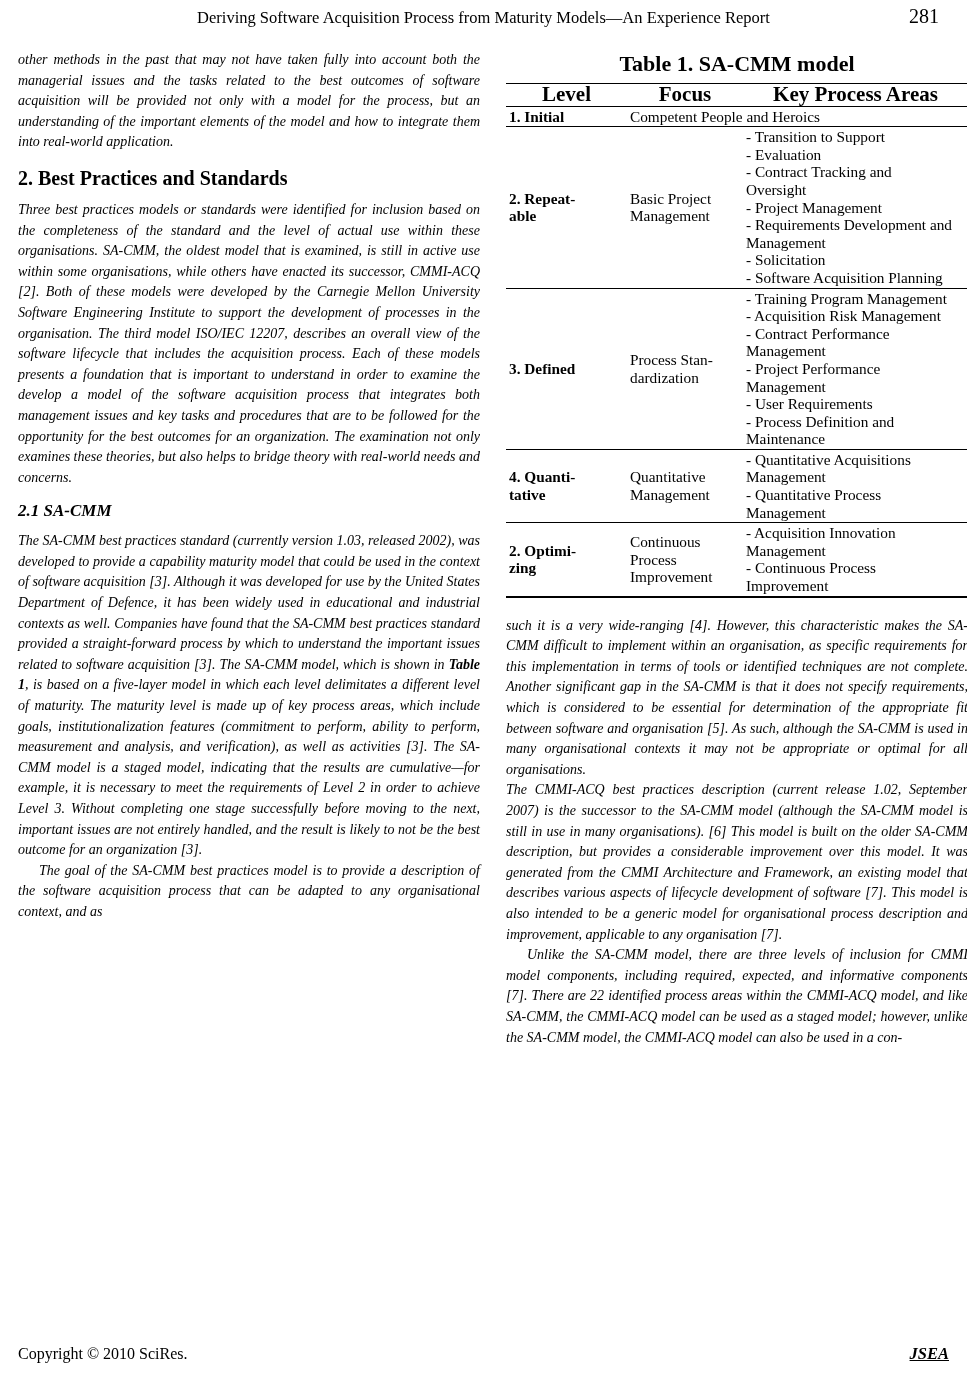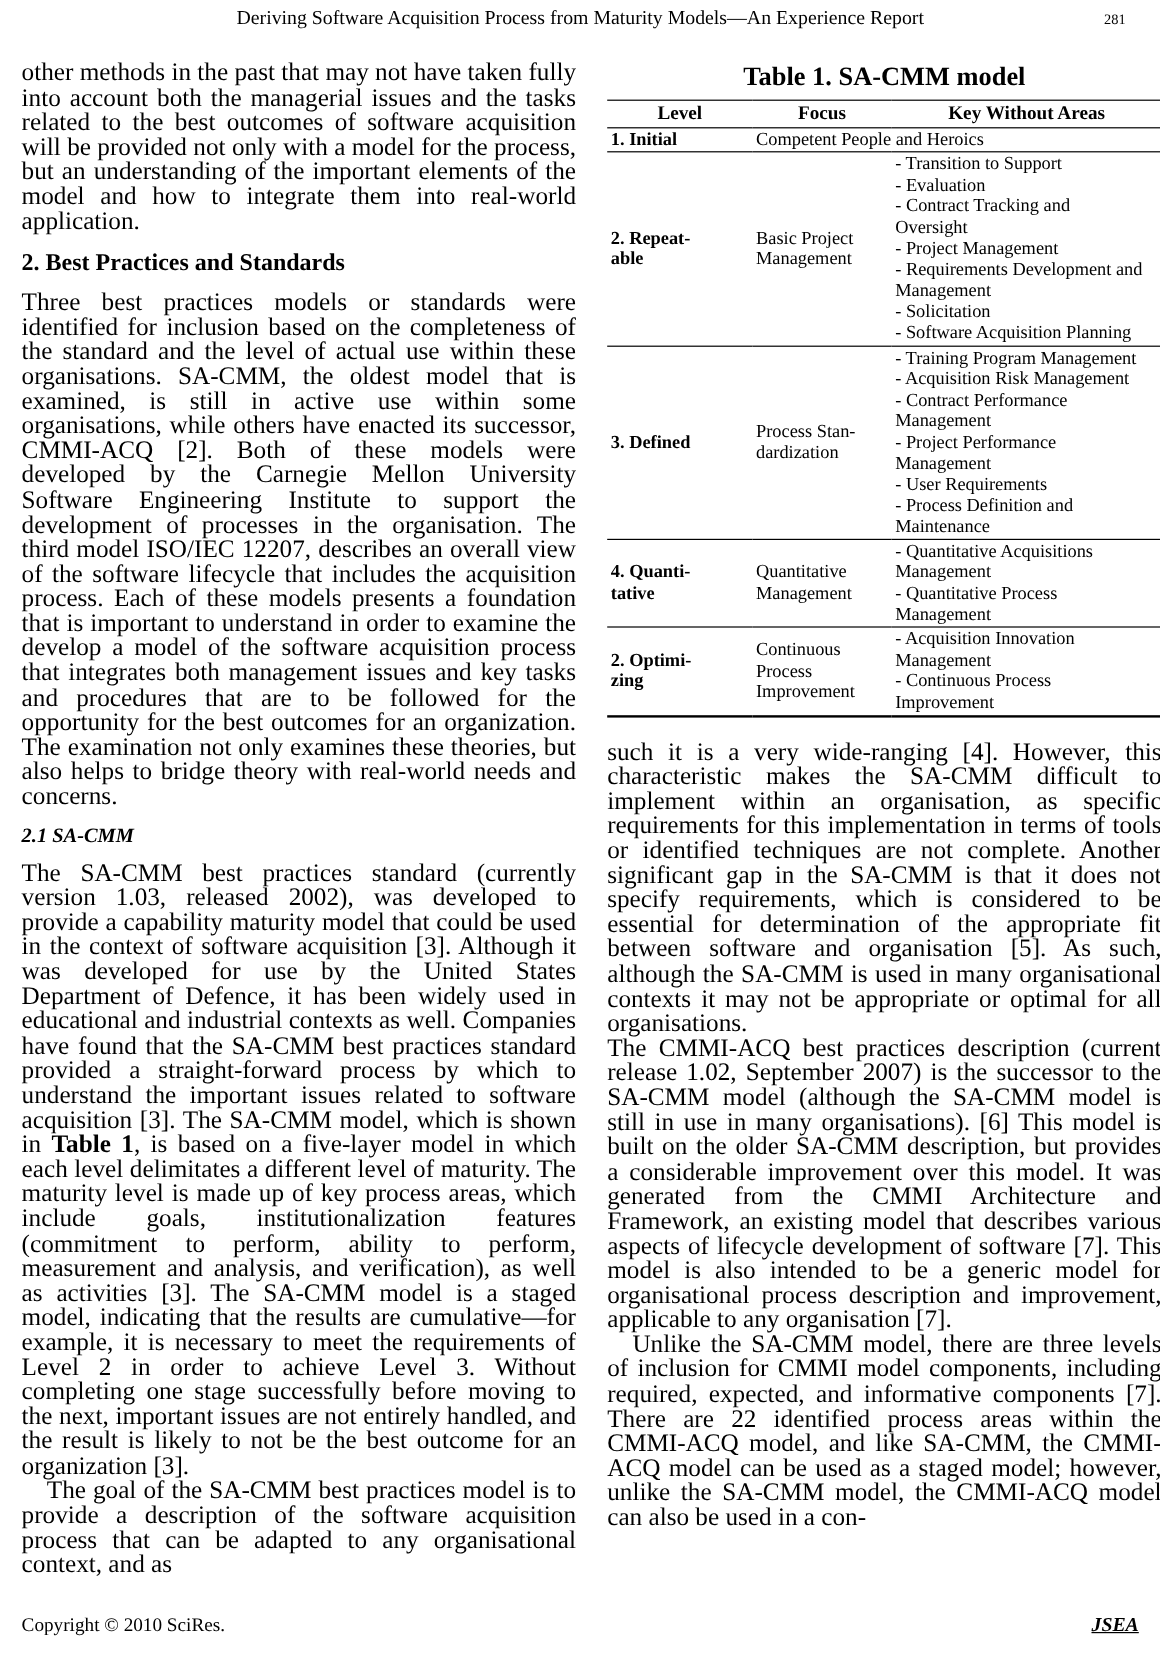--- a/index.html
+++ b/index.html
@@ -34,46 +34,47 @@
     font-size: 16.5px;
   }
   .running-head .rh-title {
     flex: 1;
     text-align: center;
     padding-left: 40px;
     white-space: nowrap;
   }
   .running-head .rh-page {
     width: 40px;
-    text-align: center;
-    font-size: 12px;
+    text-align: left;
+    font-size: 20px;
   }
 
   
   .columns {
     position: absolute;
     left: 18px;
     right: 18px;
     top: 50px;
     bottom: 76px;
     display: flex;
     gap: 26px;
   }
   .col {
     width: 462px;
     flex: 0 0 462px;
   }
 
   p.body-text {
     margin: 0;
-    font-size: 21px;
+    font-size: 14px;
     line-height: 20.6px;
     text-align: justify;
     text-justify: inter-word;
     hyphens: none;
+    font-style: italic;
   }
   p.body-text.indent {
     text-indent: 21px;
   }
   p.body-text + p.body-text {
     margin-top: 0;
   }
 
   h2.sec-head {
     margin: 13px 0 10px 0;
@@ -106,21 +107,21 @@
     line-height: 17.6px;
   }
   table.sacmm th,
   table.sacmm td {
     padding: 1px 3px;
     vertical-align: middle;
     text-align: left;
   }
   table.sacmm thead th {
     font-weight: bold;
-    font-size: 16px;
+    font-size: 21px;
     padding-bottom: 2px;
     padding-top: 2px;
   }
   table.sacmm thead th.c-level  { width: 115px; text-align: center; }
   table.sacmm thead th.c-focus  { width: 110px; text-align: center; }
   table.sacmm thead th.c-kpa    { text-align: center; }
   .rule-top    { border-top: 2.2px solid #000; }
   .rule-mid    { border-top: 1.1px solid #000; }
   .rule-bottom { border-bottom: 2.2px solid #000; }
 
@@ -203,21 +204,21 @@
 
     <div class="col">
 
       <div class="table-caption">Table 1. SA-CMM model</div>
 
       <table class="sacmm">
         <thead>
           <tr class="rule-top rule-mid">
             <th class="c-level">Level</th>
             <th class="c-focus">Focus</th>
-            <th class="c-kpa">Key Without Areas</th>
+            <th class="c-kpa">Key Process Areas</th>
           </tr>
         </thead>
         <tbody>
 
           <tr class="rule-mid">
             <td class="level-cell">1. Initial</td>
             <td class="span-cell" colspan="2">Competent People and Heroics</td>
           </tr>
 
           <tr class="rule-mid">

